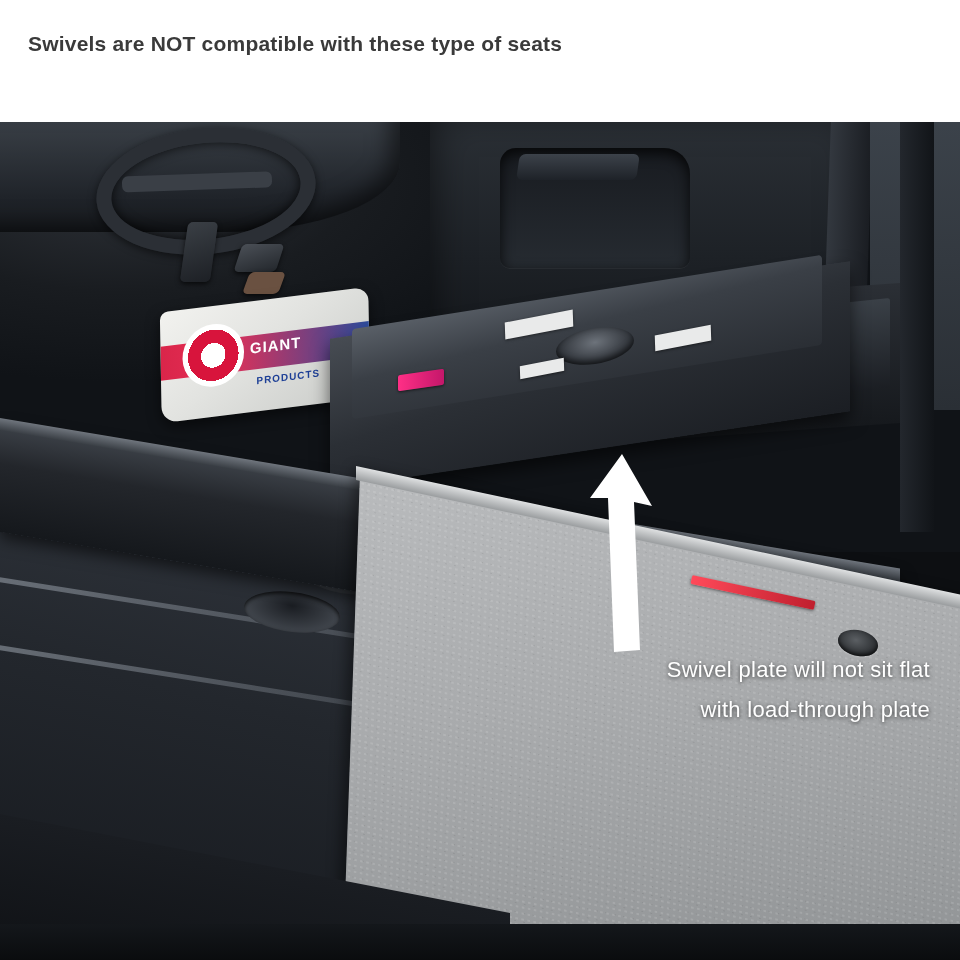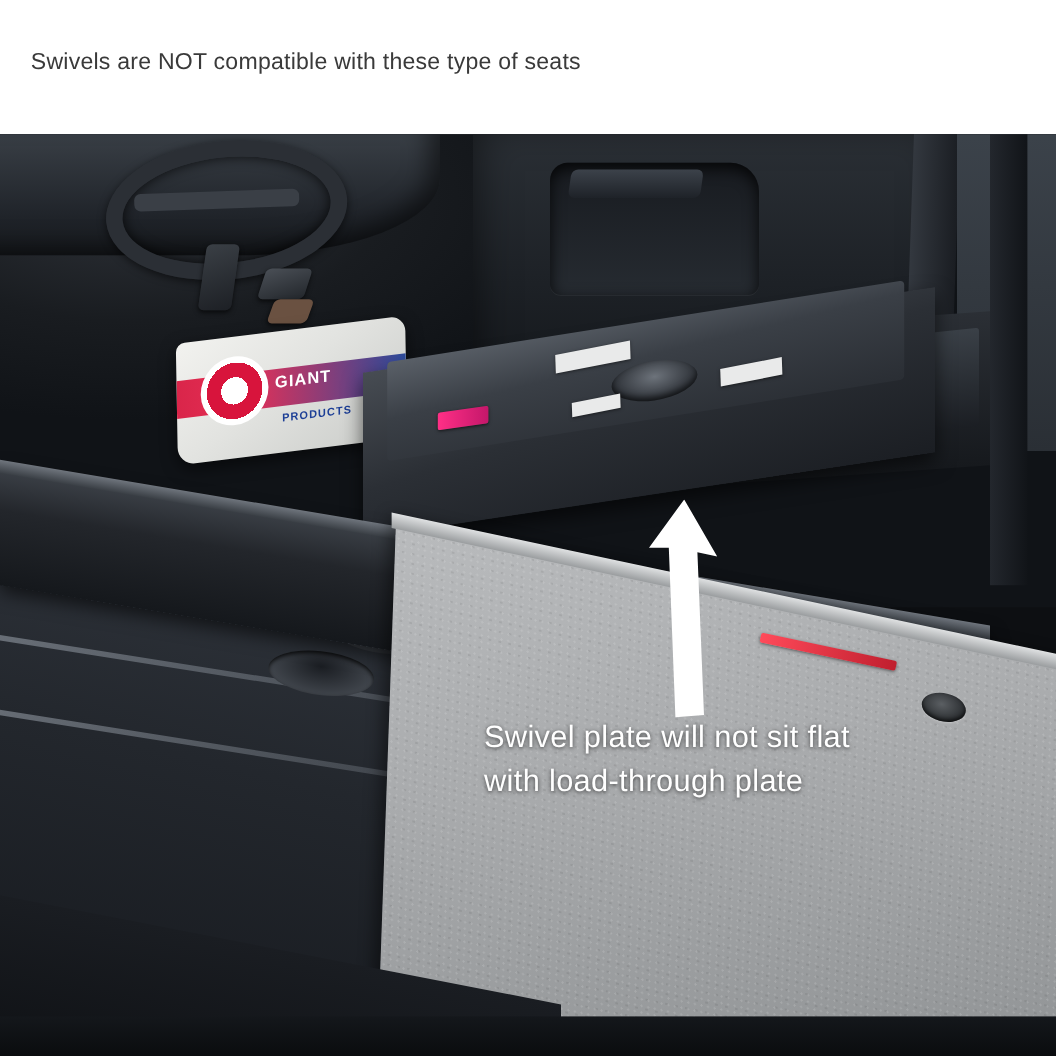--- a/index.html
+++ b/index.html
@@ -32,23 +32,23 @@
     font-size: 25px;
     letter-spacing: 0.6px;
     color: #1b1b1b;
     font-weight: 600;
     line-height: 30px;
     white-space: nowrap;
   }
   .header-subtitle {
     font-size: 21px;
     color: #3a3a3a;
-    font-weight: 400;
+    font-weight: 700;
     line-height: 28px;
-    margin-top: 21px;
+    margin-top: 8px;
     letter-spacing: 0.2px;
     white-space: nowrap;
   }
 
   
   .photo {
     position: absolute;
     left: 0; top: 122px;
     width: 960px;
     height: 838px;
@@ -365,23 +365,23 @@
     position: absolute;
     left: 578px; top: 332px;
     width: 90px; height: 200px;
   }
   .arrow svg { display: block; }
 
   .callout {
     position: absolute;
     left: 440px; top: 528px;
     width: 490px;
-    text-align: left;
+    text-align: right;
     color: #ffffff;
-    font-size: 28px;
+    font-size: 22px;
     line-height: 40px;
     letter-spacing: .3px;
     text-shadow: 0 1px 4px rgba(0,0,0,.65);
   }
 </style>
 </head>
 <body>
 
 <div class="page">
 

